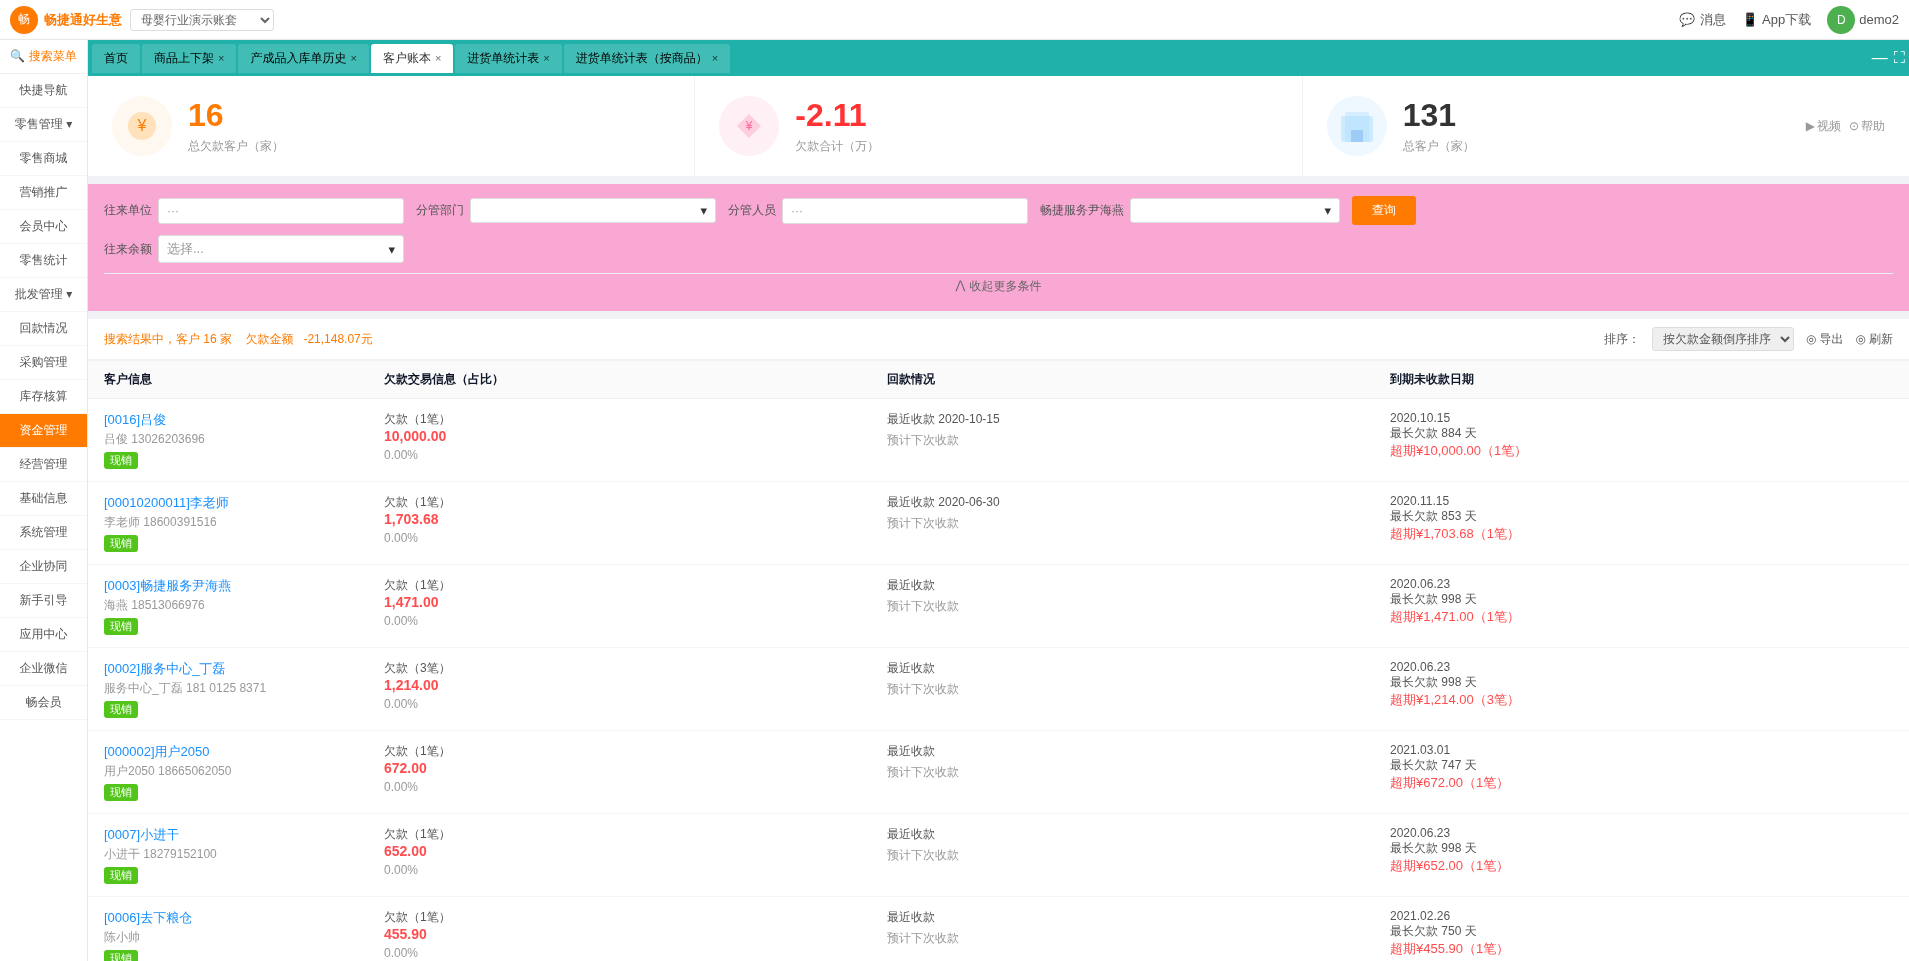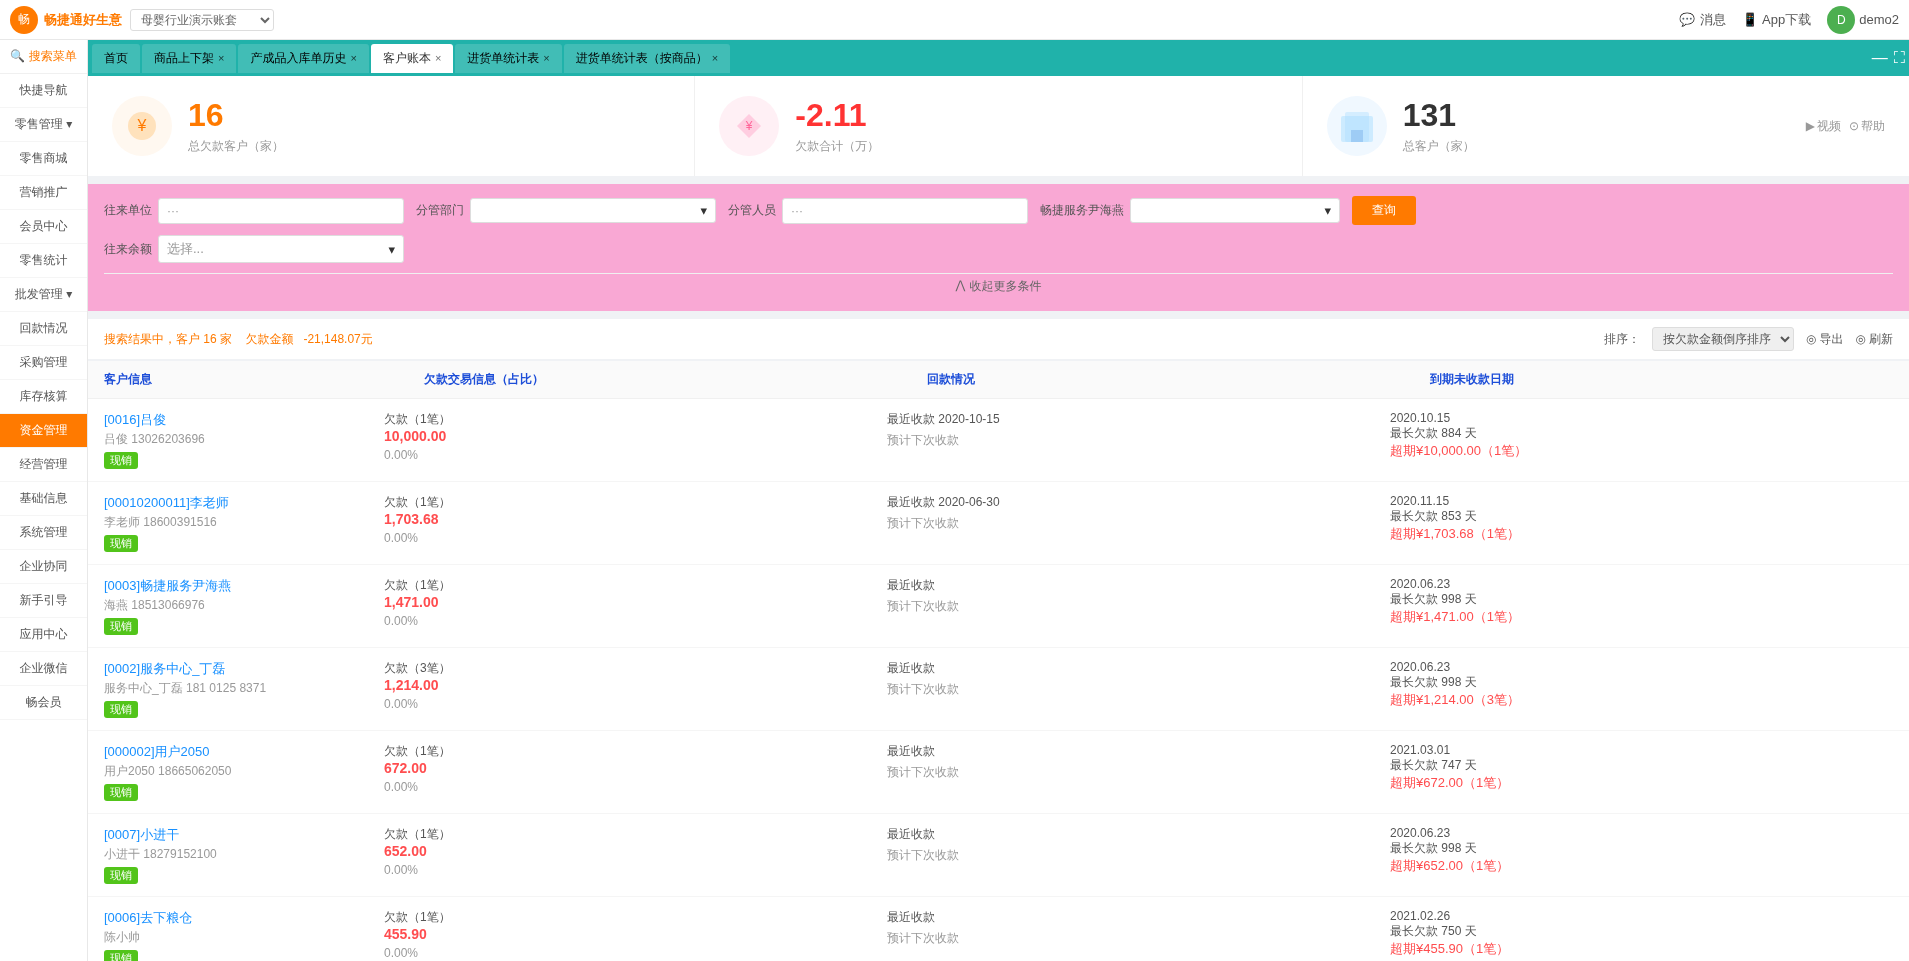--- a/index.html
+++ b/index.html
@@ -67,21 +67,21 @@
     
     .result-bar { display: flex; align-items: center; justify-content: space-between; padding: 8px 16px; background: #fff; margin-bottom: 2px; }
     .result-info { font-size: 12px; color: #555; }
     .result-info span { color: #ff7a00; }
     .result-actions { display: flex; align-items: center; gap: 12px; font-size: 12px; color: #555; }
     .result-actions .sort-select { border: 1px solid #ddd; padding: 3px 6px; border-radius: 3px; font-size: 12px; }
     .result-btn { display: flex; align-items: center; gap: 3px; cursor: pointer; color: #555; }
 
     
     .data-table { background: #fff; }
-    .table-header { display: grid; grid-template-columns: 280px 1fr 1fr 1fr; padding: 10px 16px; background: #fafafa; border-bottom: 1px solid #f0f0f0; font-size: 12px; color: #1d4ed8; font-weight: bold; gap: 40px; }
+    .table-header { display: grid; grid-template-columns: 280px 1fr 1fr 1fr; padding: 10px 16px; background: #fafafa; border-bottom: 1px solid #f0f0f0; font-size: 12px; color: #0f172a; font-weight: bold; }
     .table-row { display: grid; grid-template-columns: 280px 1fr 1fr 1fr; padding: 12px 16px; border-bottom: 1px solid #f5f5f5; align-items: start; }
     .customer-name { color: #1890ff; cursor: pointer; font-size: 13px; }
     .customer-sub { color: #999; font-size: 12px; margin-top: 2px; }
     .badge-green { display: inline-block; background: #52c41a; color: #fff; border-radius: 3px; padding: 1px 6px; font-size: 11px; margin-top: 4px; }
     .debt-amount { color: #ff4d4f; font-size: 14px; font-weight: bold; }
     .debt-info { font-size: 12px; color: #555; }
     .debt-percent { color: #999; font-size: 12px; margin-top: 4px; }
     .repay-info { font-size: 12px; color: #555; }
     .repay-date { color: #999; font-size: 12px; margin-top: 4px; }
     .due-info { font-size: 12px; color: #555; }

